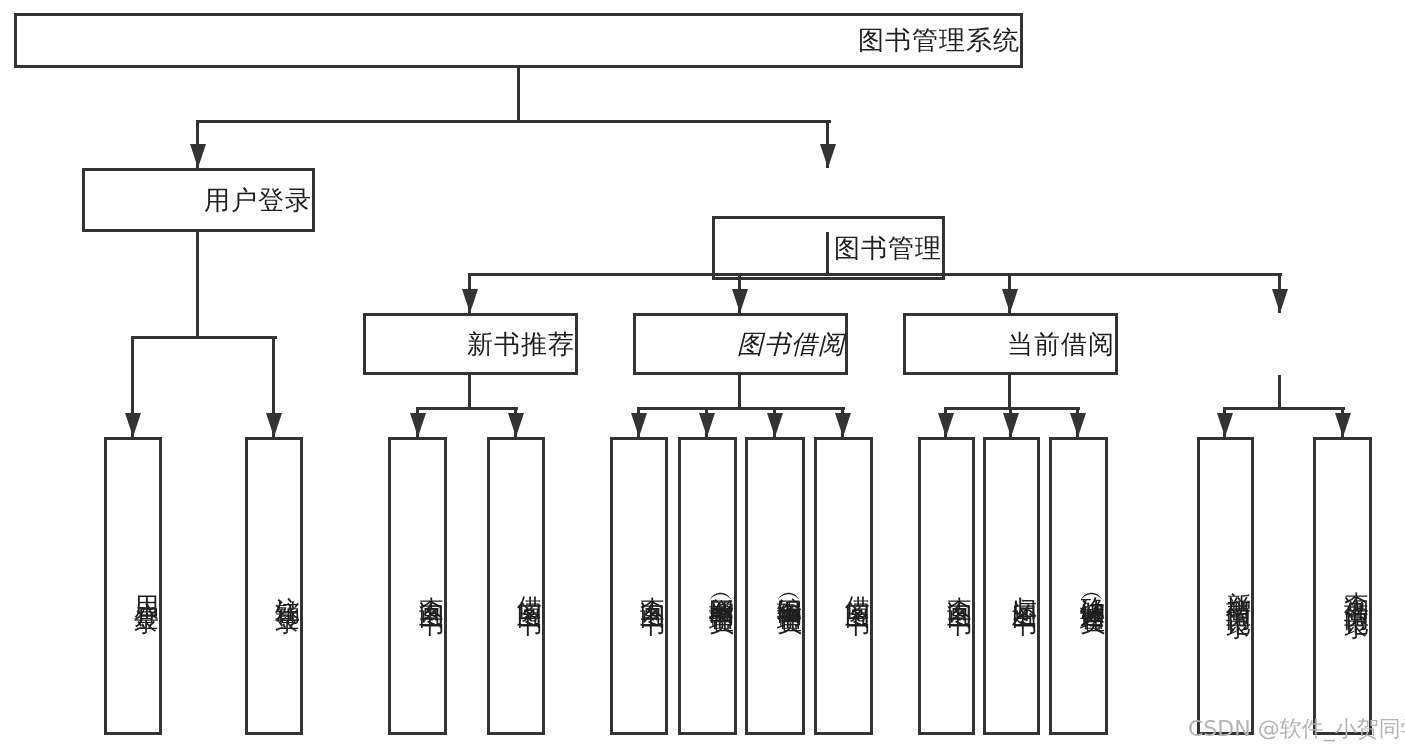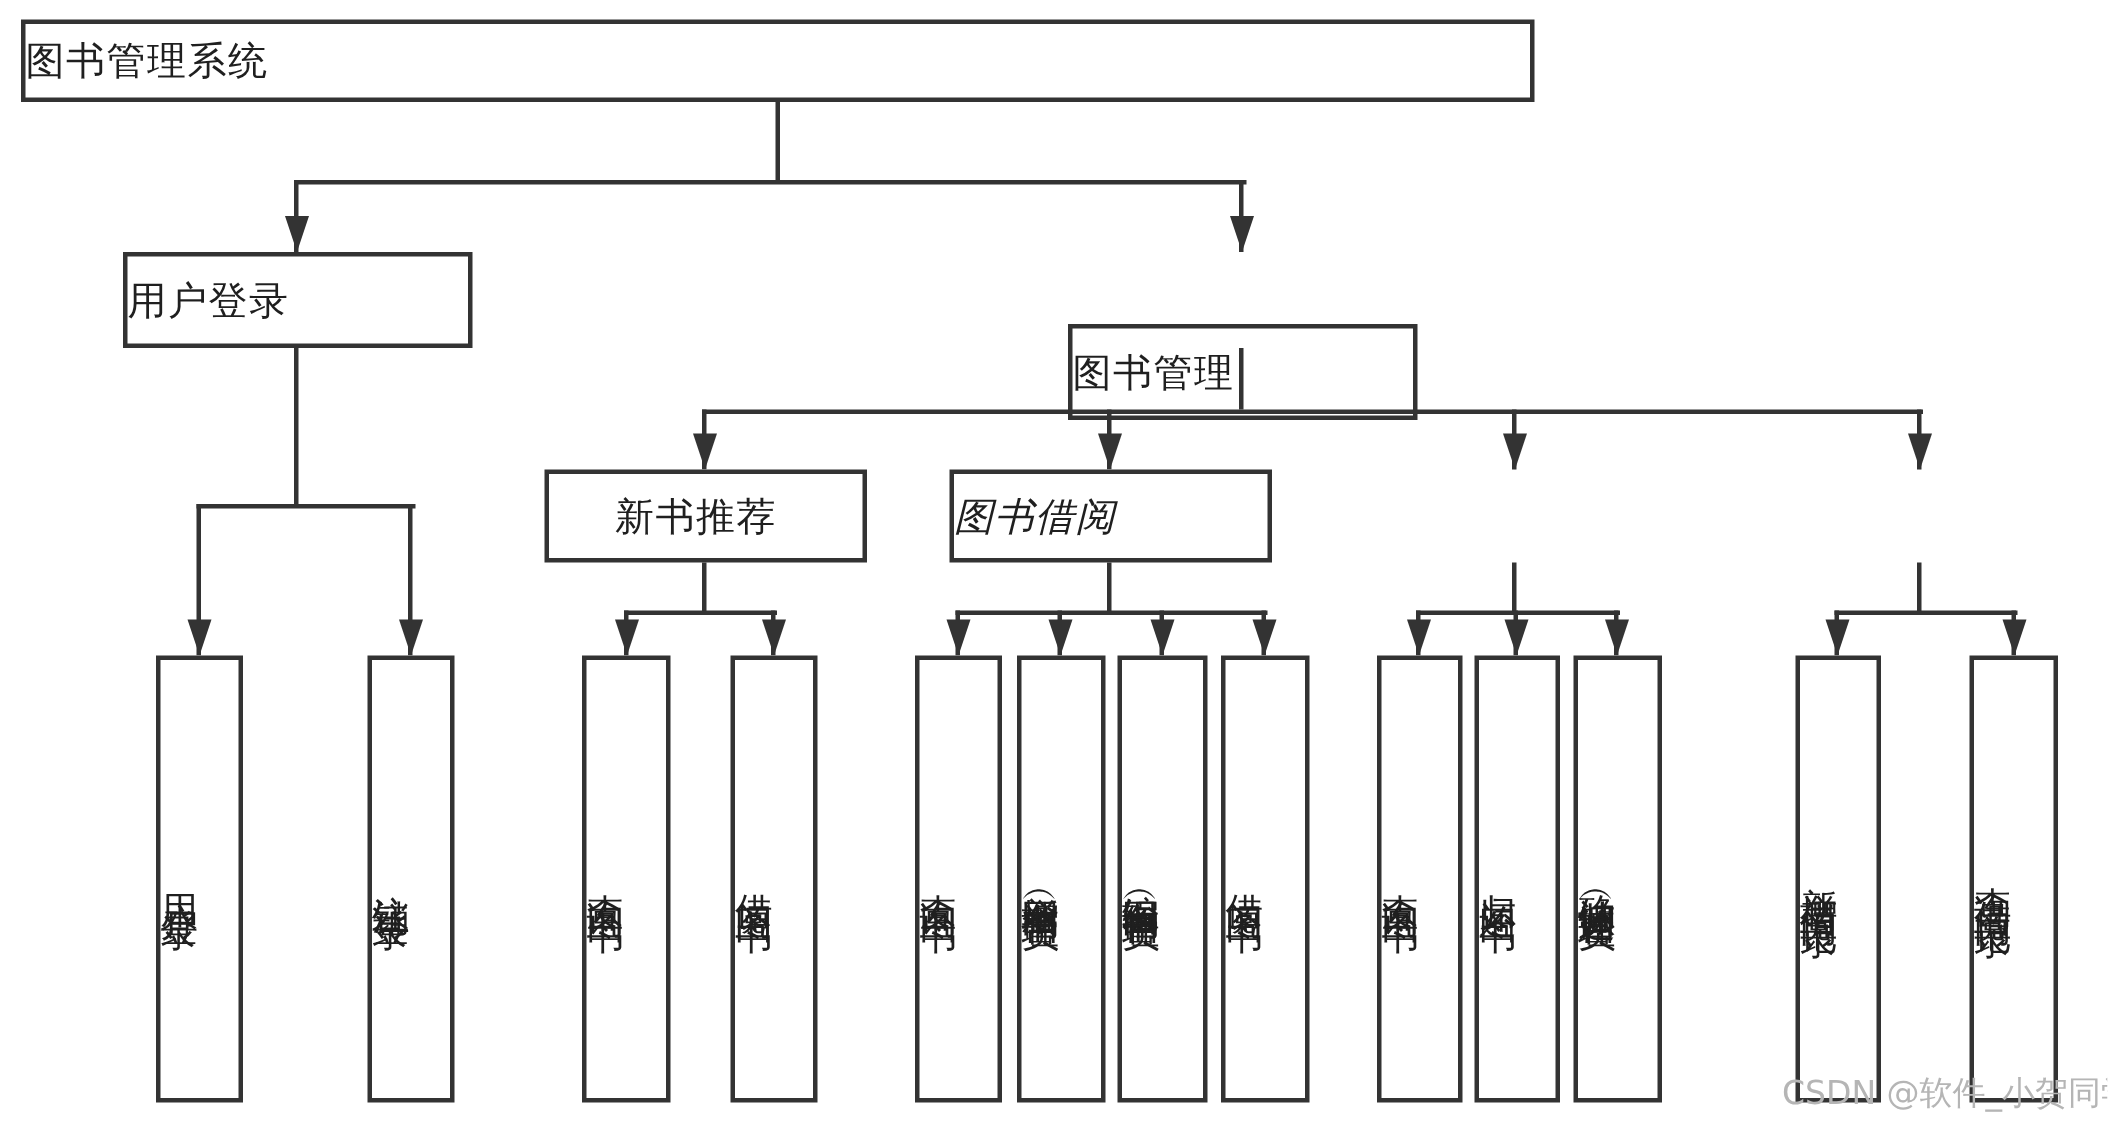--- a/index.html
+++ b/index.html
@@ -4,21 +4,21 @@
 <style>
   html,body { margin:0; padding:0; background:#ffffff; }
   .stage {
     position:relative; width:1405px; height:747px;
     background:#ffffff; overflow:hidden;
     font-family:"DejaVu Sans","Liberation Sans",sans-serif;
   }
   .box {
     position:absolute; box-sizing:border-box;
     border:3px solid #333333; background:#ffffff;
-    display:flex; align-items:center; justify-content:flex-start;
+    display:flex; align-items:center; justify-content:flex-end;
   }
   .hl { font-size:26px; color:#1f1f1f; letter-spacing:1px; white-space:nowrap; }
   .vl {
     writing-mode:vertical-rl; text-orientation:mixed;
     font-size:25px; line-height:1; letter-spacing:5px; color:#1f1f1f;
   }
   .ln { position:absolute; background:#333333; }
   .ah {
     position:absolute; width:0; height:0;
     border-left:8px solid transparent; border-right:8px solid transparent;
@@ -68,20 +68,23 @@
   <div class="ln" style="left:1008px; top:273px; width:3px; height:40px;"></div>
   <div class="ah" style="left:1002px; top:289px;"></div>
   <div class="ln" style="left:1278px; top:273px; width:3px; height:40px;"></div>
   <div class="ah" style="left:1272px; top:289px;"></div>
 
   <div class="box" style="left:363px; top:313px; width:215px; height:62px;padding-left:44px;">
     <span class="hl">新书推荐</span>
   </div>
   <div class="box" style="left:633px; top:313px; width:215px; height:62px;font-style:italic;">
     <span class="hl">图书借阅</span>
+  </div>
+  <div class="box" style="left:903px; top:313px; width:215px; height:62px;">
+    <span class="hl">当前借阅</span>
   </div>
 
   <div class="ln" style="left:468px;  top:375px; width:3px; height:34px;"></div>
   <div class="ln" style="left:738px;  top:375px; width:3px; height:34px;"></div>
   <div class="ln" style="left:1008px; top:375px; width:3px; height:34px;"></div>
   <div class="ln" style="left:1278px; top:375px; width:3px; height:34px;"></div>
 
   <div class="ln" style="left:416px;  top:407px; width:102px; height:3px;"></div>
   <div class="ln" style="left:637px;  top:407px; width:208px; height:3px;"></div>
   <div class="ln" style="left:944px;  top:407px; width:136px; height:3px;"></div>

